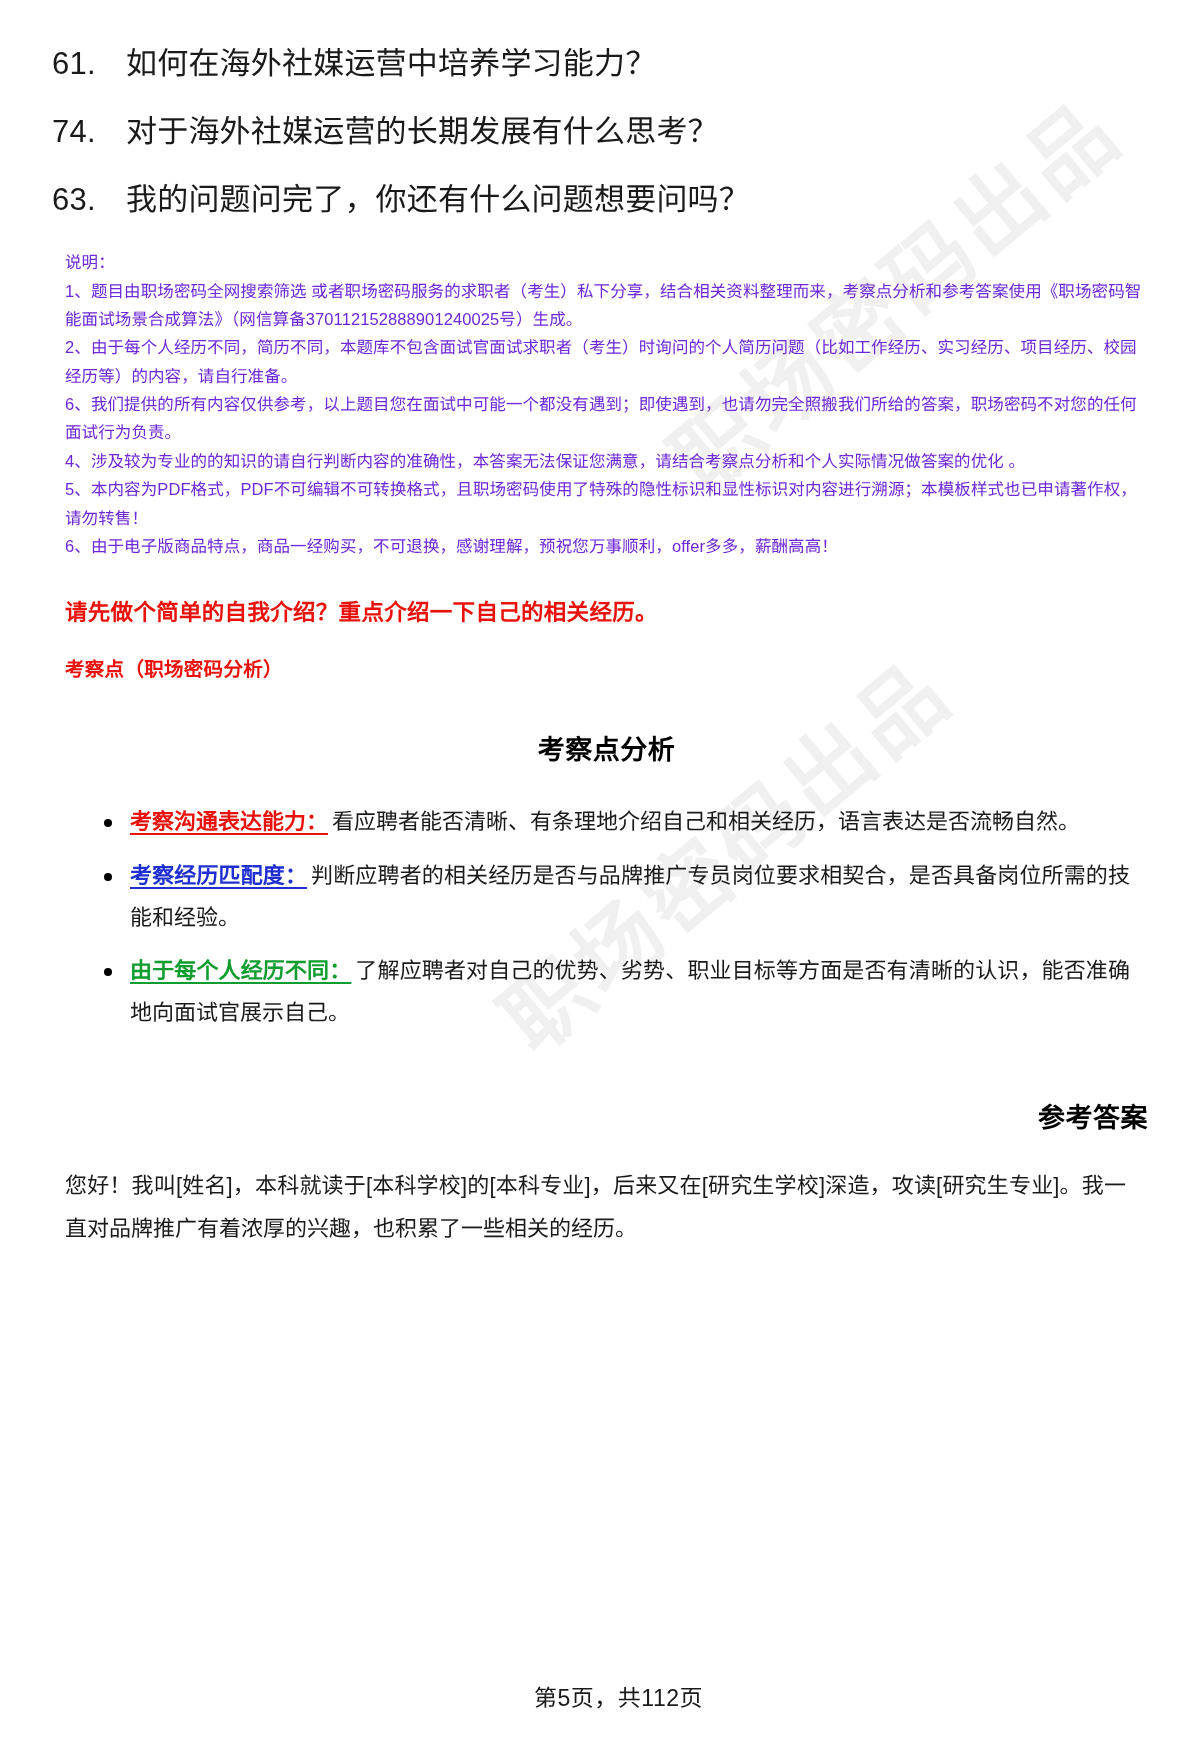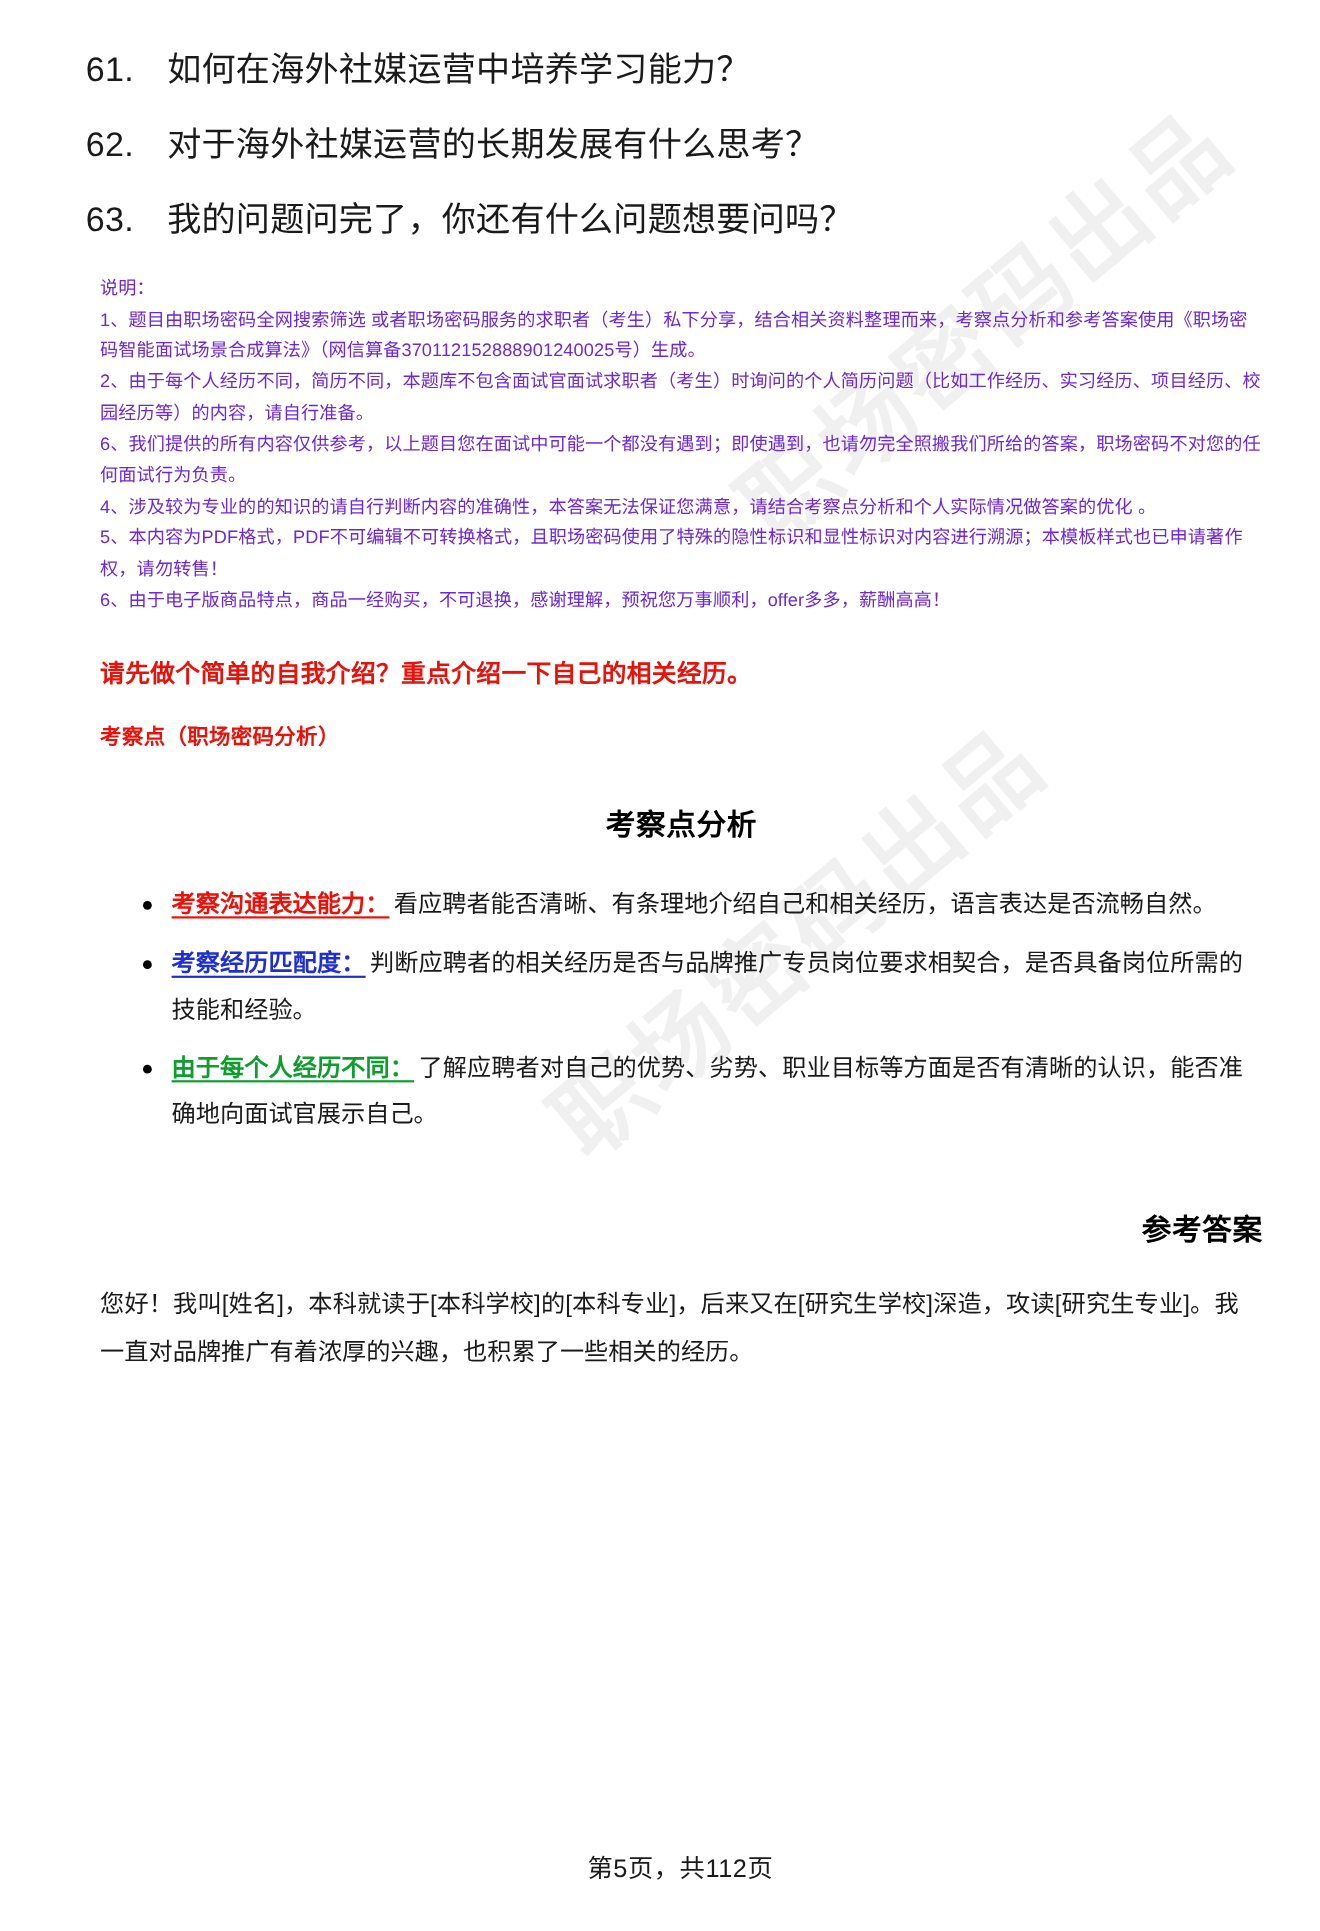--- a/index.html
+++ b/index.html
@@ -53,21 +53,20 @@
     transform: rotate(-40deg);
     transform-origin: left top;
   }
 
   
   .content {
     position: relative;
     z-index: 10;
     padding: 0 52px;
     box-sizing: border-box;
-    margin-left: 26px;
   }
 
   
   .questions {
     padding-top: 44px;
   }
   .question {
     display: flex;
     align-items: baseline;
     font-size: 31px;
@@ -202,21 +201,21 @@
   </div>
 
   <div class="content">
 
     <div class="questions">
       <div class="question">
         <span class="q-num">61.</span>
         <span class="q-text">如何在海外社媒运营中培养学习能力？</span>
       </div>
       <div class="question">
-        <span class="q-num">62.</span>
+        <span class="q-num">74.</span>
         <span class="q-text">对于海外社媒运营的长期发展有什么思考？</span>
       </div>
       <div class="question">
         <span class="q-num">63.</span>
         <span class="q-text">我的问题问完了，你还有什么问题想要问吗？</span>
       </div>
     </div>
 
     <div class="notes">
       <p class="note-line">说明：</p>

